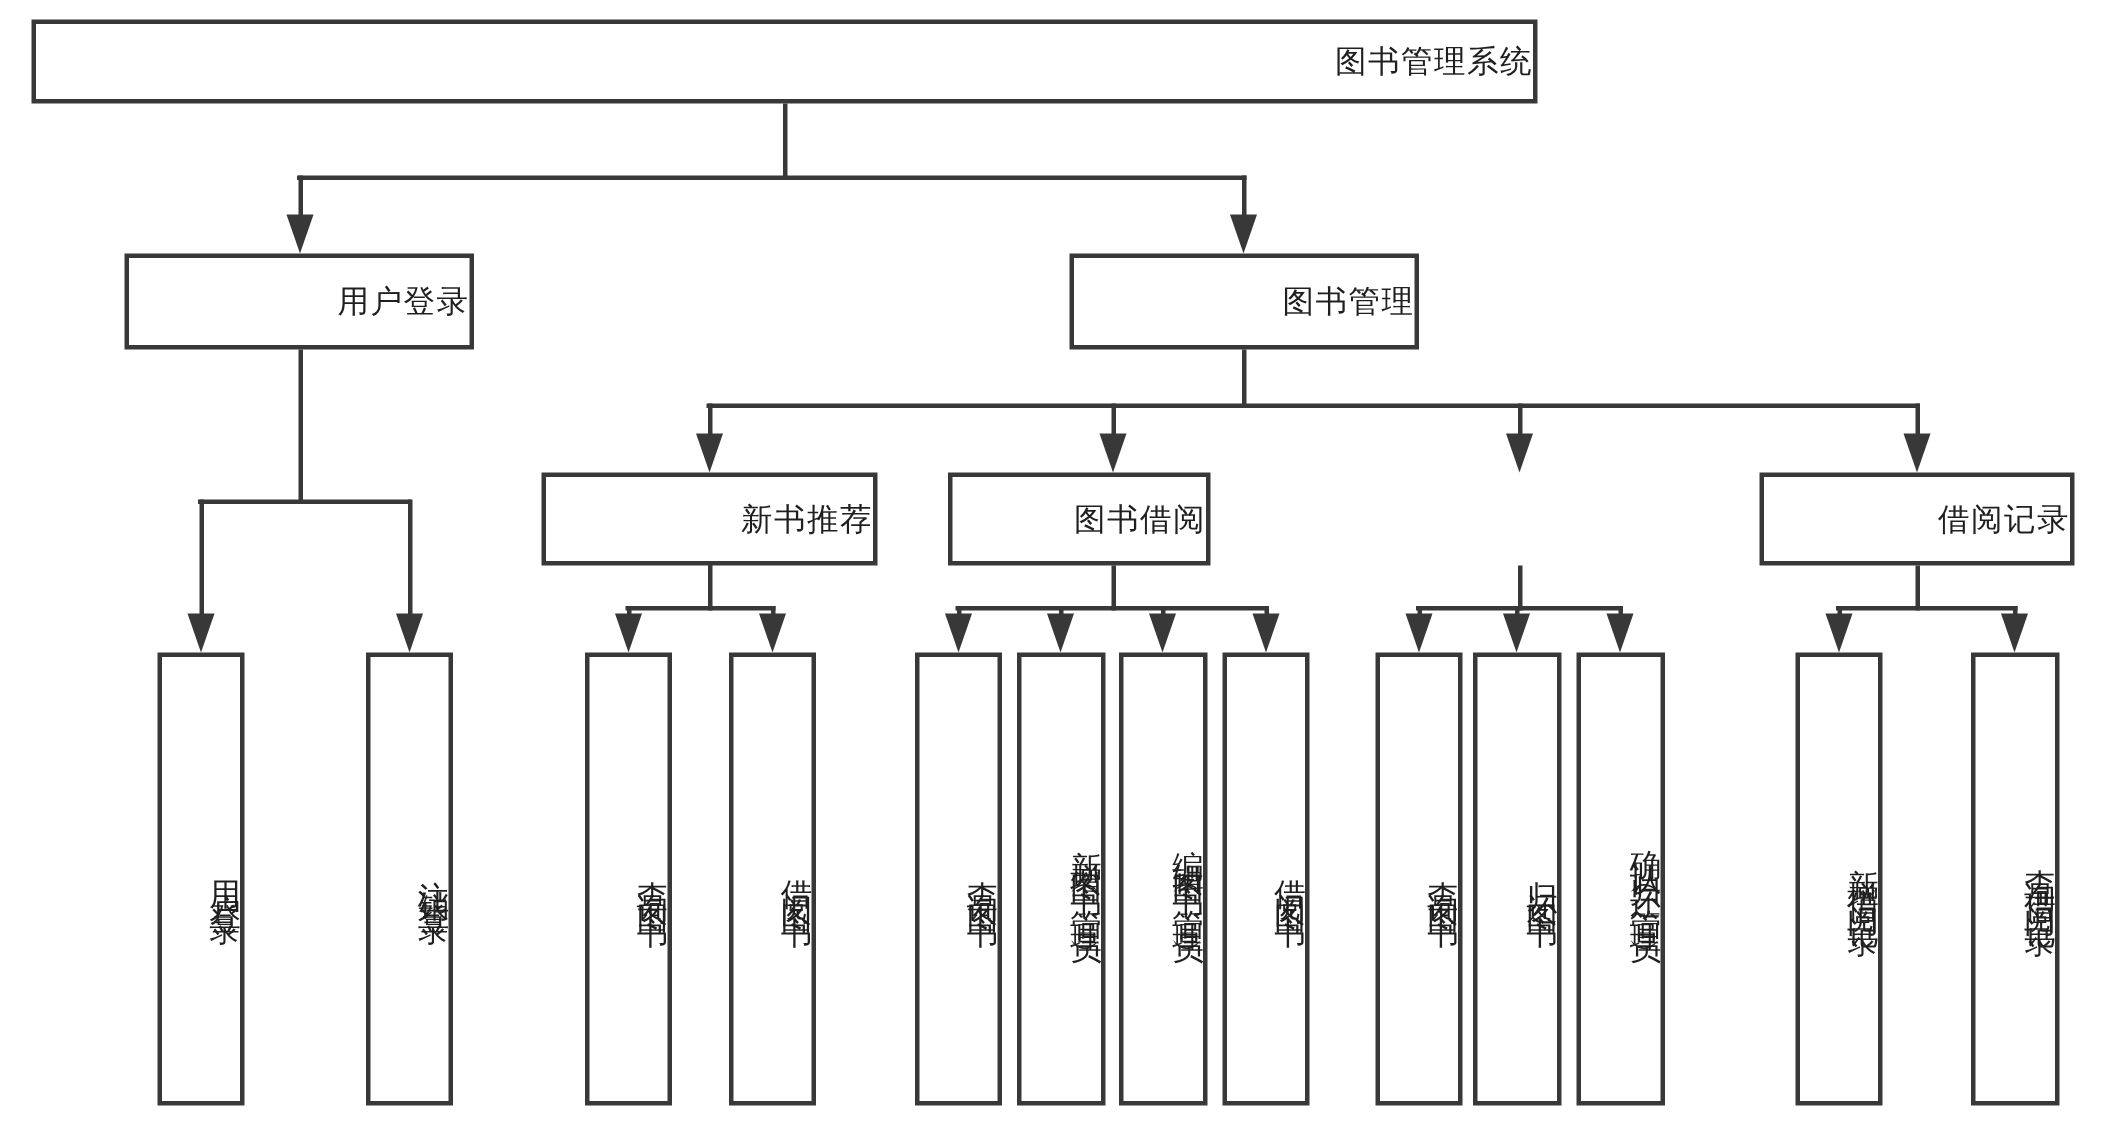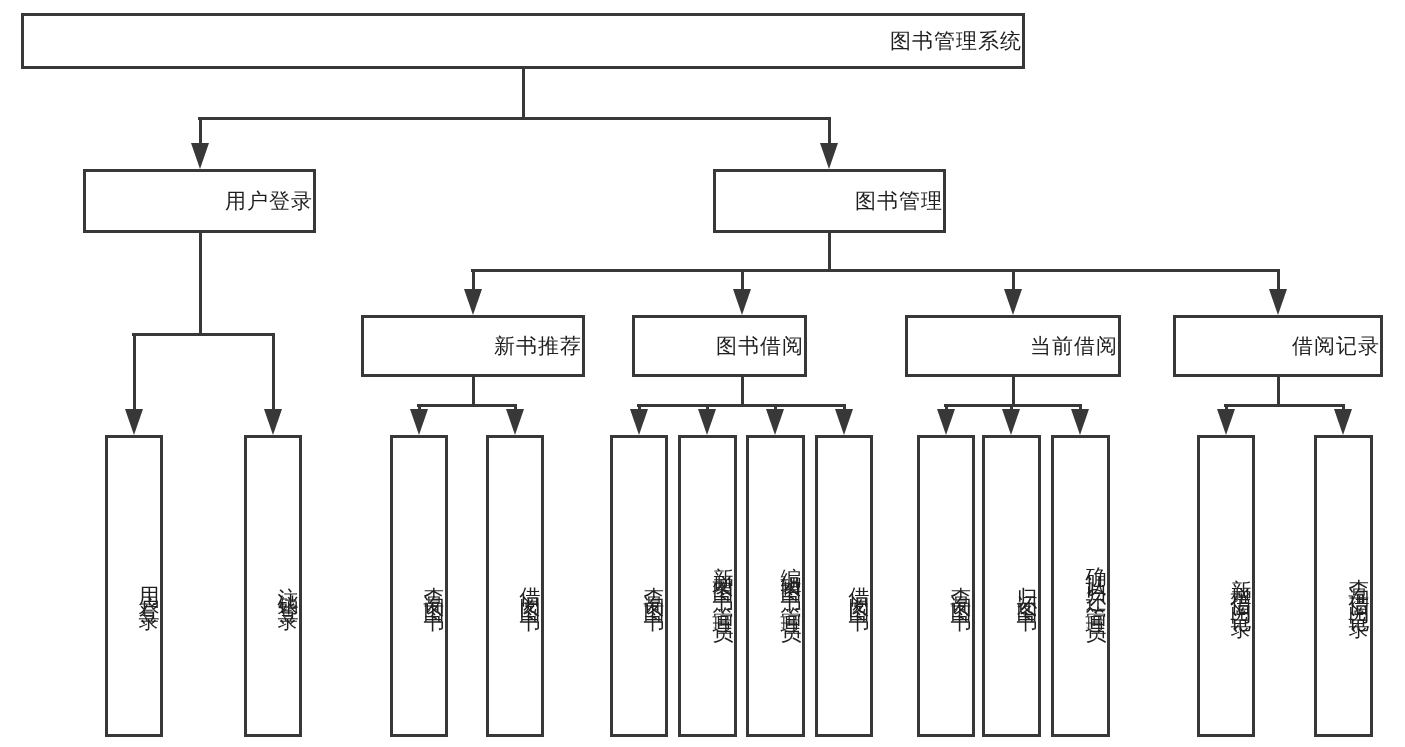--- a/index.html
+++ b/index.html
@@ -70,23 +70,20 @@
   </div>
   <div class="box hbox" style="left:713px;top:169px;width:233px;height:64px">
     <span>图书管理</span>
   </div>
 
   <div class="box hbox" style="left:361px;top:315px;width:224px;height:62px">
     <span>新书推荐</span>
   </div>
   <div class="box hbox" style="left:632px;top:315px;width:175px;height:62px">
     <span>图书借阅</span>
-  </div>
-  <div class="box hbox" style="left:905px;top:315px;width:216px;height:62px">
-    <span>当前借阅</span>
   </div>
   <div class="box hbox" style="left:1173px;top:315px;width:210px;height:62px">
     <span>借阅记录</span>
   </div>
 
   <div class="box vbox" style="left:105px;top:435px;width:58px;height:302px">
     <span>用户登录</span>
   </div>
   <div class="box vbox" style="left:244px;top:435px;width:58px;height:302px">
     <span>注销登录</span>

